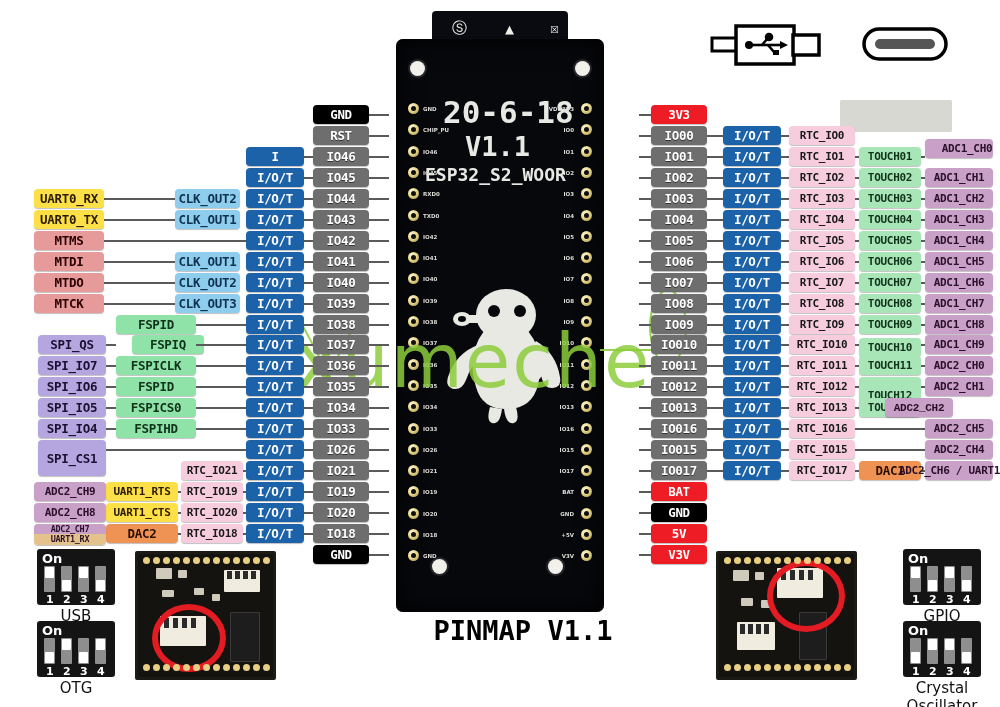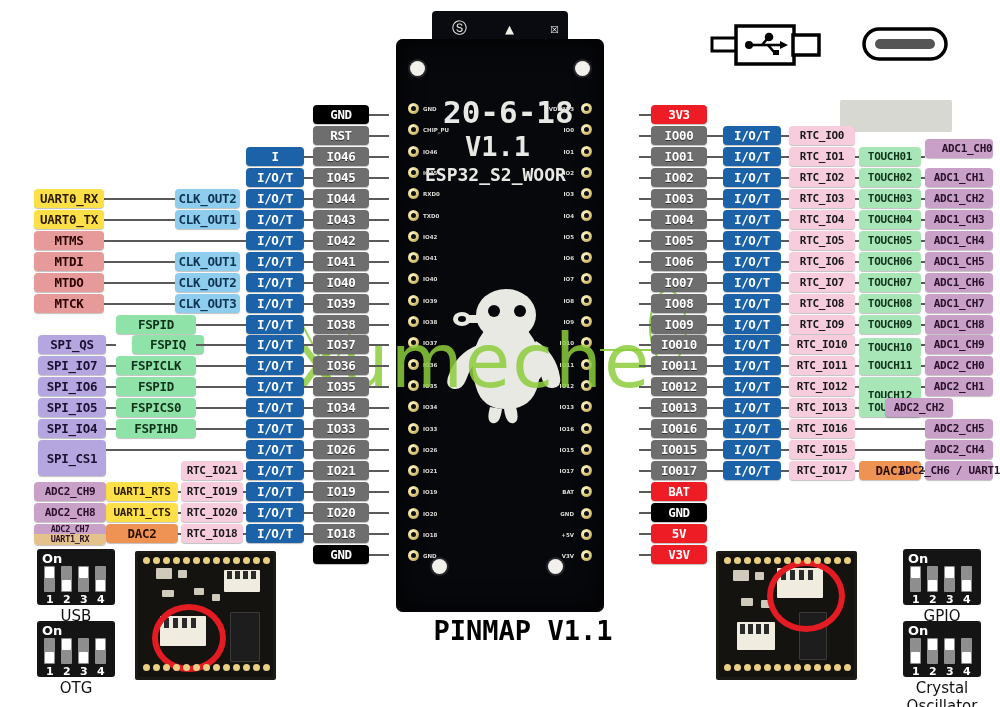--- a/index.html
+++ b/index.html
@@ -608,21 +608,21 @@
       <div class="pill c-mauve fs11" style="left: 925px; top: 377px; width: 68px; height: 19px;">ADC2_CH1</div>
       <div class="lead" style="left: 639px; top: 407px; width: 12px;"></div>
       <div class="pill c-io fs12" style="left: 651px; top: 398px; width: 56px; height: 19px;">IO013</div>
       <div class="lead" style="left: 707px; top: 407px; width: 16px;"></div>
       <div class="pill c-blue fs12" style="left: 723px; top: 398px; width: 58px; height: 19px;">I/O/T</div>
       <div class="lead" style="left: 781px; top: 407px; width: 8px;"></div>
       <div class="pill c-pink fs11" style="left: 789px; top: 398px; width: 66px; height: 19px;">RTC_IO13</div>
       <div class="lead" style="left: 855px; top: 407px; width: 4px;"></div>
       <div class="pill c-green fs11" style="left: 859px; top: 398px; width: 62px; height: 19px;">TOUCH13</div>
       <div class="lead" style="left: 921px; top: 407px; width: 4px;"></div>
-      <div class="pill c-mauve fs11" style="left: 885px; top: 398px; width: 68px; height: 19px;">ADC2_CH2</div>
+      <div class="pill c-mauve fs11" style="left: 885px; top: 398px; width: 68px; height: 19px; font-family: Liberation Mono, monospace;">ADC2_CH2</div>
       <div class="lead" style="left: 639px; top: 428px; width: 12px;"></div>
       <div class="pill c-io fs12" style="left: 651px; top: 419px; width: 56px; height: 19px;">IO016</div>
       <div class="lead" style="left: 707px; top: 428px; width: 16px;"></div>
       <div class="pill c-blue fs12" style="left: 723px; top: 419px; width: 58px; height: 19px;">I/O/T</div>
       <div class="lead" style="left: 781px; top: 428px; width: 8px;"></div>
       <div class="pill c-pink fs11" style="left: 789px; top: 419px; width: 66px; height: 19px;">RTC_IO16</div>
       <div class="lead" style="left: 855px; top: 428px; width: 70px;"></div>
       <div class="pill c-mauve fs11" style="left: 925px; top: 419px; width: 68px; height: 19px;">ADC2_CH5</div>
       <div class="lead" style="left: 639px; top: 449px; width: 12px;"></div>
       <div class="pill c-io fs12" style="left: 651px; top: 440px; width: 56px; height: 19px;">IO015</div>

